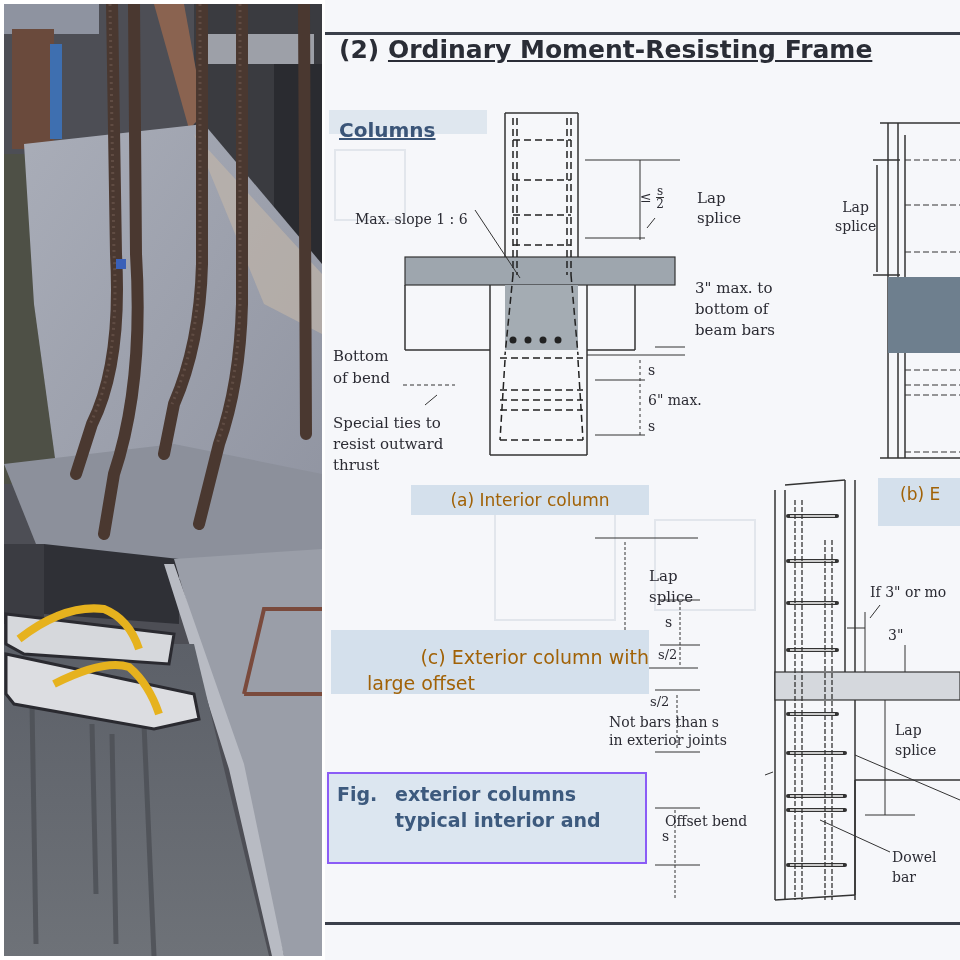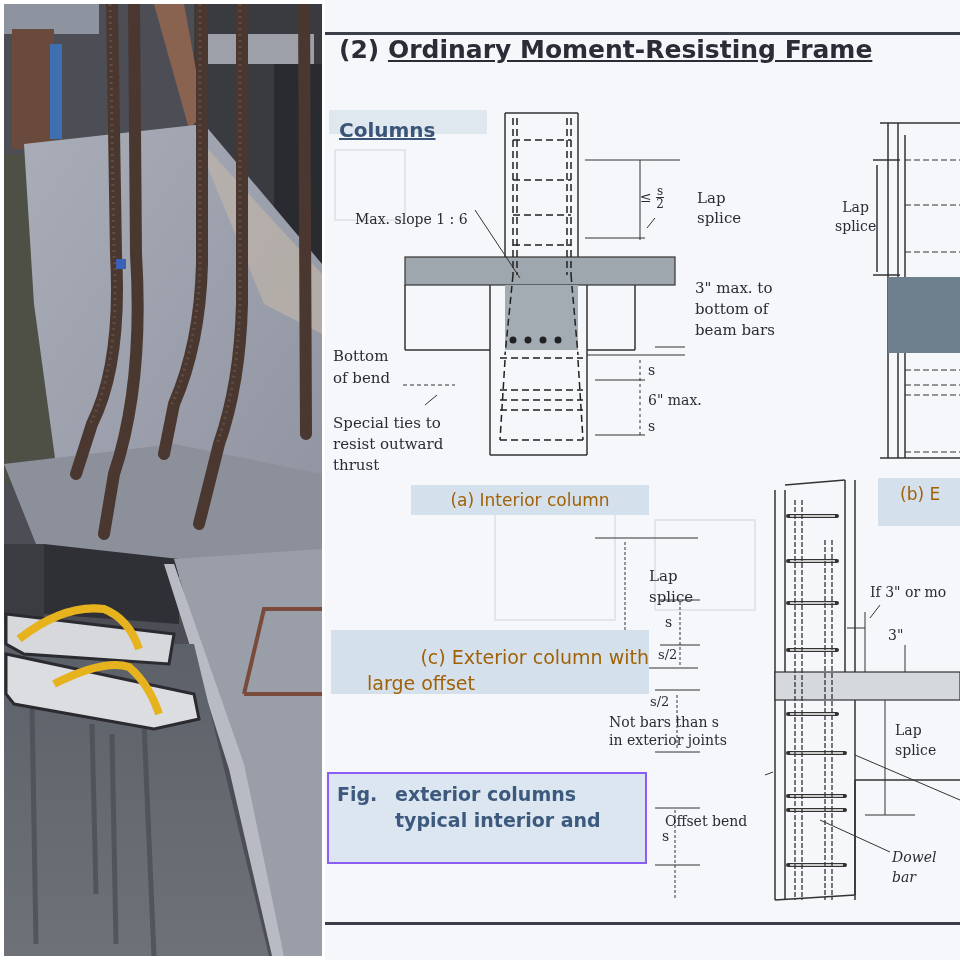--- a/index.html
+++ b/index.html
@@ -303,21 +303,21 @@
   <div class="abs serif" style="left:284px;top:713px;font-size:14px;line-height:18px;">
     <div>Not bars than s</div>
     <div>in exterior joints</div>
   </div>
   <div class="abs serif" style="left:340px;top:769px;font-size:14px;margin-top:44px;">Offset bend</div>
   <div class="abs serif" style="left:570px;top:720px;font-size:14px;line-height:20px;">
     <div>Lap</div>
     <div>splice</div>
   </div>
   <div class="abs serif" style="left:337px;top:828px;font-size:14px;">s</div>
-  <div class="abs serif" style="left:567px;top:847px;font-size:14px;line-height:20px;font-style:italic;">
+  <div class="abs serif" style="left:567px;top:847px;font-size:14px;line-height:20px;">
     <div>Dowel</div>
     <div>bar</div>
   </div>
   <div class="abs caption" style="left:6px;top:630px;width:318px;height:64px;font-size:19px;line-height:26px;">
     <div style="padding-left:16px;padding-top:14px;text-align:right;">(c) Exterior column with</div>
     <div style="padding-left:36px;">large offset</div>
   </div>
 
   <div class="abs sans" style="left:2px;top:772px;width:320px;height:92px;background:#dce6f0;border:2px solid #8b5cf6;box-sizing:border-box;color:#3d5a7e;font-weight:bold;font-size:19px;line-height:26px;">
     <span style="position:absolute;left:8px;top:7px;">Fig.</span>

